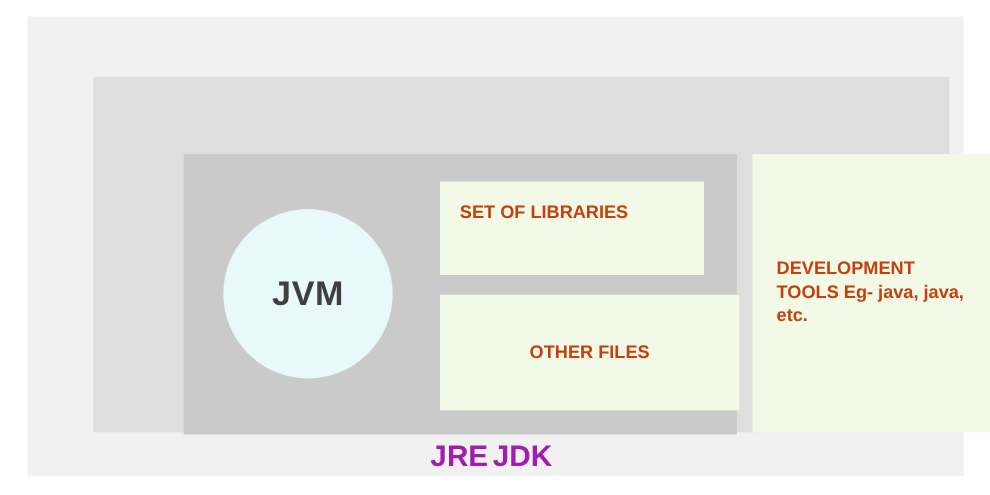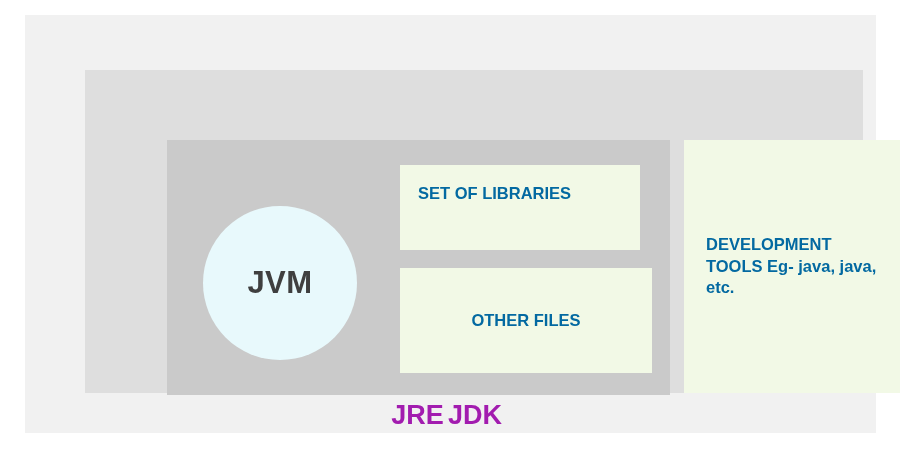--- a/index.html
+++ b/index.html
@@ -41,21 +41,21 @@
   #jvm-group-box {
     left: 82px;
     top: 70px;
     width: 503px;
     height: 255px;
     background: #cacaca;
   }
   
   #jvm-circle {
     left: 118px;
-    top: 136px;
+    top: 120px;
     width: 154px;
     height: 154px;
     background: #e8f9fc;
     border-radius: 50%;
     display: flex;
     align-items: center;
     justify-content: center;
   }
   #jvm-circle .label {
     font-size: 31px;
@@ -75,36 +75,36 @@
     top: 95px;
     width: 240px;
     height: 85px;
     padding: 0 18px;
     justify-content: flex-start;
     padding-top: 18px;
   }
   #other-files-box {
     left: 315px;
     top: 198px;
-    width: 252px;
+    width: 272px;
     height: 105px;
     padding: 0 18px;
     align-items: center;
   }
   #dev-tools-box {
     left: 599px;
     top: 70px;
     width: 227px;
     height: 253px;
     padding: 0 22px;
   }
   .box-text {
     font-size: 16.5px;
     font-weight: bold;
-    color: #0369a1;
+    color: #c2410c;
     line-height: 1.3;
   }
   #other-files-box .box-text {
     text-align: center;
   }
   #dev-tools-box .box-text {
     font-size: 16.5px;
     line-height: 1.32;
   }
   

